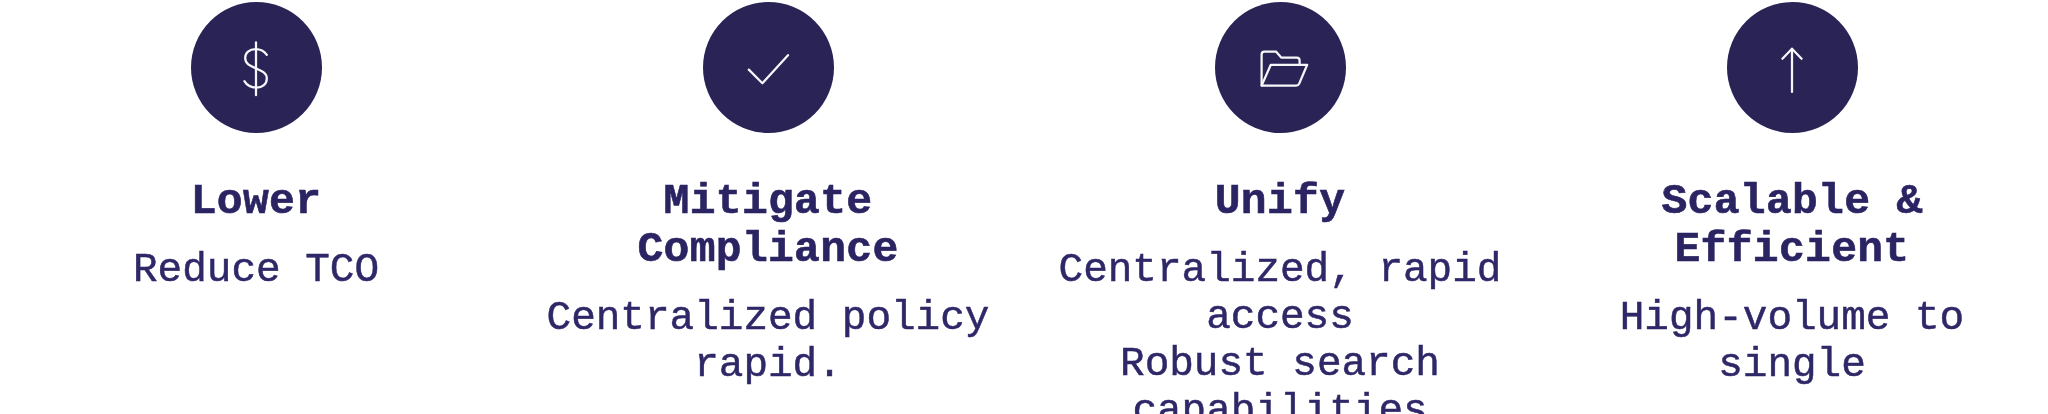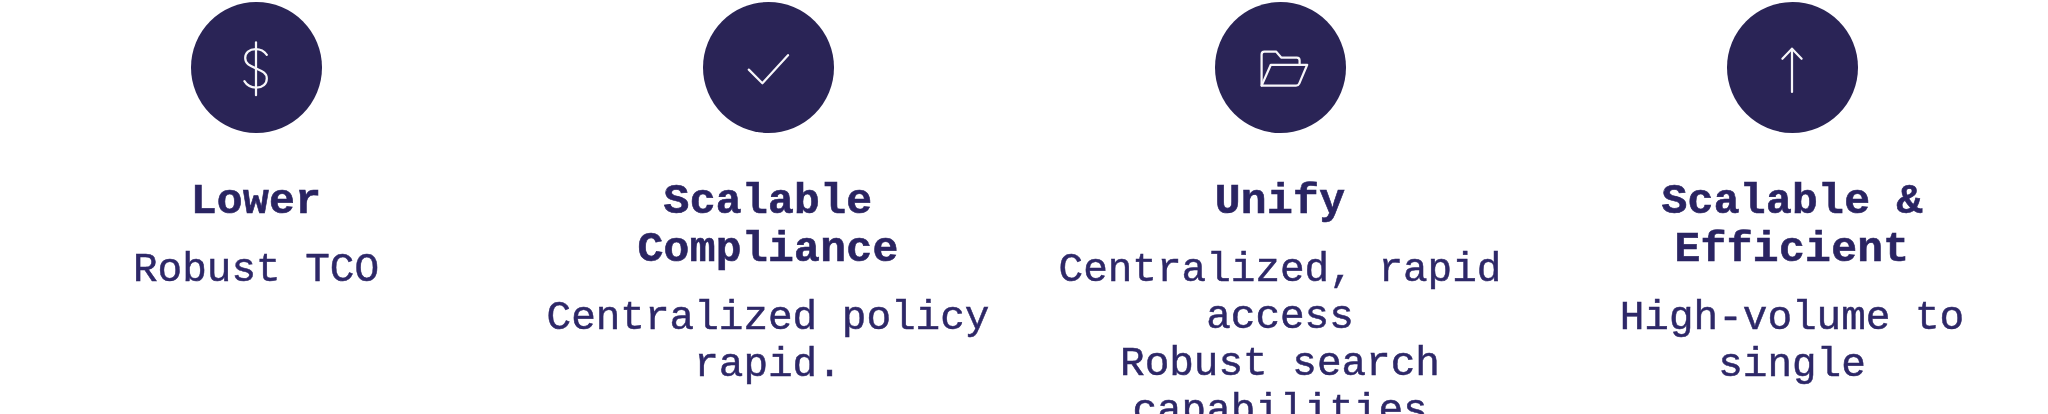--- a/index.html
+++ b/index.html
@@ -75,32 +75,32 @@
     <div class="circle">
       <svg class="icon" viewBox="0 0 100 100">
         <path class="s" d="M50 18 V 84" stroke-width="2.4"></path>
         <path class="s" d="M63.5 33.5 C 60 28.5 54.5 26.5 49.5 26.5 C 41.5 26.5 36.5 31 36.5 37.5 C 36.5 45 43 47.5 50 50.5 C 57 53.5 63.5 56 63.5 63 C 63.5 70 58 74.5 50.5 74.5 C 44 74.5 38.5 71.5 35.5 66.5"></path>
       </svg>
     </div>
     <div class="title">
       <span class="line">Lower</span>
     </div>
     <div class="desc">
-      <span class="line">Robust TCO</span>
+      <span class="line">Reduce TCO</span>
     </div>
   </div>
 
   <div class="feature">
     <div class="circle">
       <svg class="icon" viewBox="0 0 100 100">
         <path class="s" d="M26 52 L 43 69 L 75 34"></path>
       </svg>
     </div>
     <div class="title">
-      <span class="line">Scalable</span>
+      <span class="line">Mitigate</span>
       <span class="line">Compliance</span>
     </div>
     <div class="desc">
       <span class="line">Centralized policy rapid.</span>
     </div>
   </div>
 
   <div class="feature">
     <div class="circle">
       <svg class="icon" viewBox="0 0 100 100">

